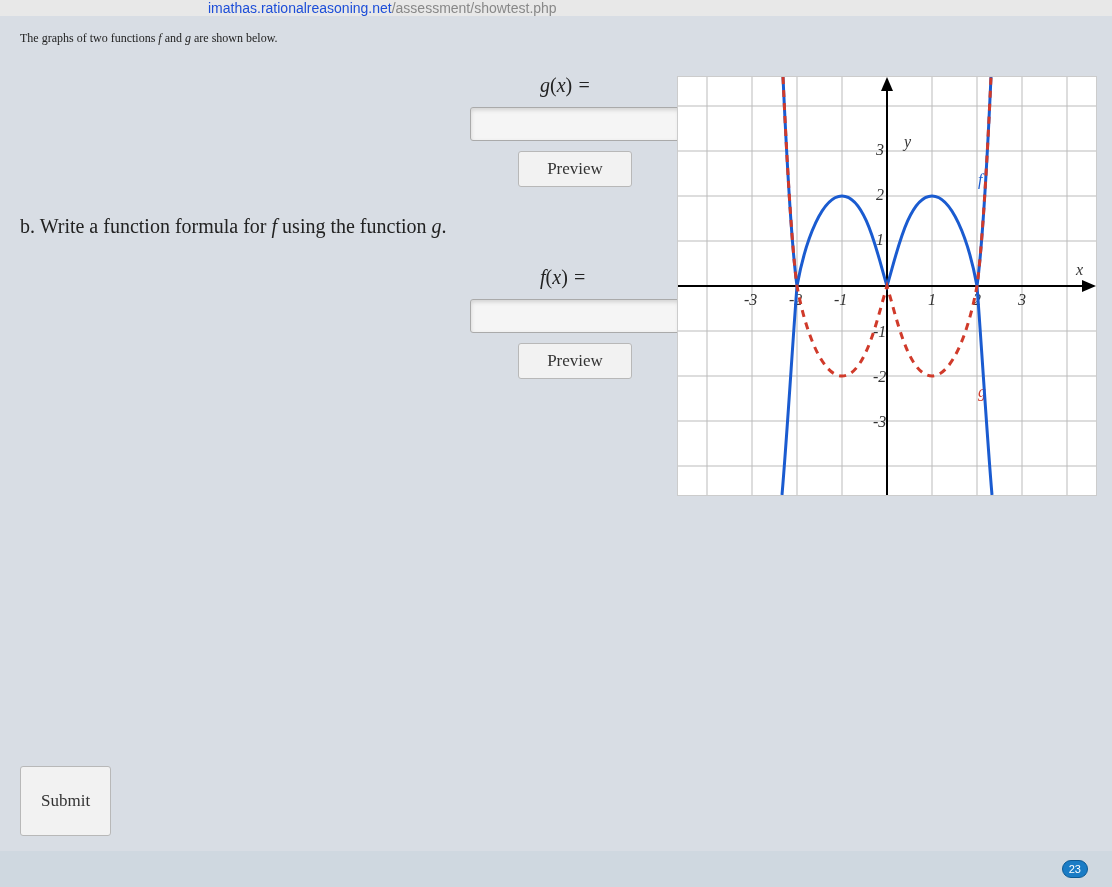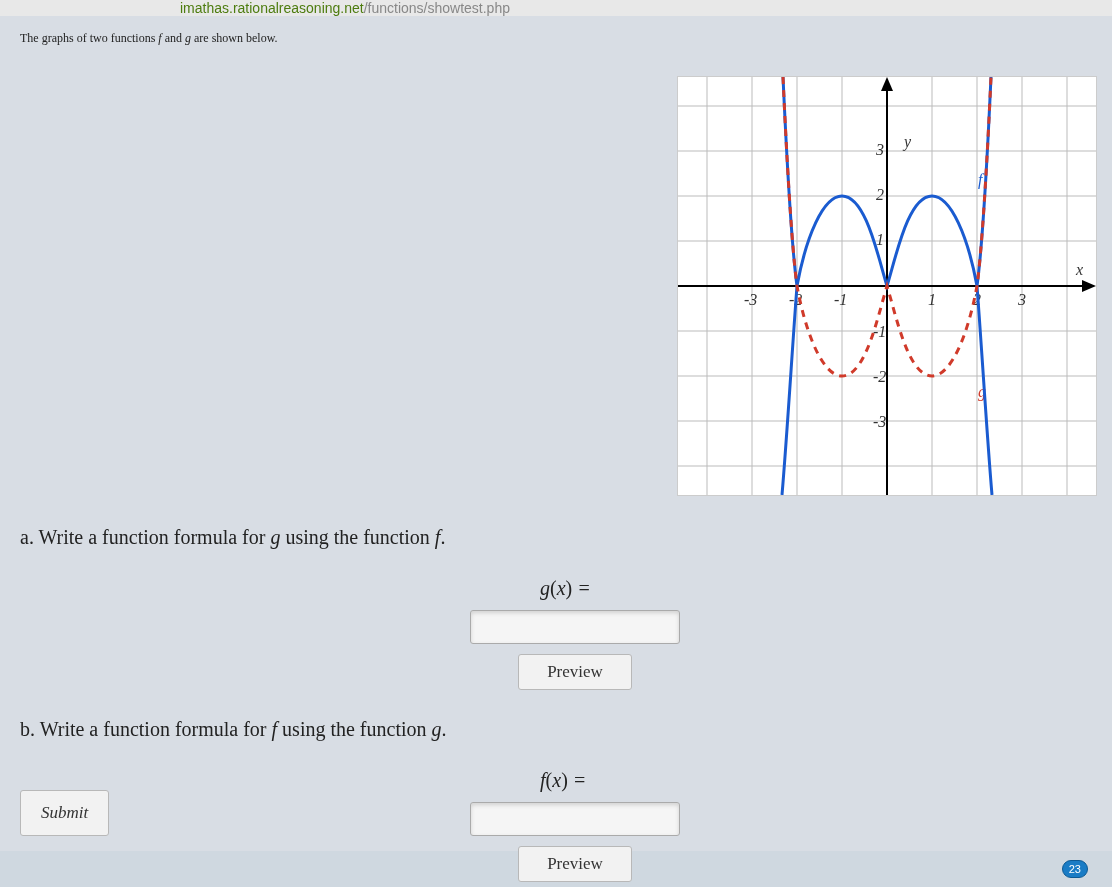--- a/index.html
+++ b/index.html
@@ -13,21 +13,21 @@
     .browser-bar {
       height: 16px;
       background: #e8e8e8;
       display: flex;
       align-items: center;
       padding-left: 180px;
       font-family: Arial, sans-serif;
       font-size: 14px;
       color: #333;
     }
-    .url-domain { color: #4d7c0f; }
+    .url-domain { color: #1d4ed8; margin-left: 28px; }
     .url-path { color: #888; }
     .content {
       background: #d8dde4;
       padding: 15px 20px 20px 20px;
       height: 835px;
       position: relative;
     }
     .intro {
       font-size: 12px;
       color: #222;
@@ -83,26 +83,25 @@
       color: #333;
       cursor: pointer;
     }
     .submit-btn {
       position: absolute;
       left: 20px;
       bottom: 15px;
       background: #f2f2f2;
       border: 1px solid #b8b8b8;
       border-radius: 3px;
-      padding: 12px 20px;
+      padding: 24px 20px;
       font-size: 17px;
       font-family: Georgia, serif;
       color: #333;
       cursor: pointer;
-      font-style: italic;
     }
     .taskbar {
       height: 36px;
       background: #cfd8e0;
       display: flex;
       justify-content: flex-end;
       align-items: center;
       padding-right: 24px;
     }
     .badge {
@@ -113,21 +112,21 @@
       padding: 2px 6px;
       border-radius: 10px;
       border: 1px solid #0d5a94;
     }
   </style>
 </head>
 <body>
 
 <div class="browser-bar">
   <span class="url-domain">imathas.rationalreasoning.net</span>
-    <span class="url-path">/functions/showtest.php</span>
+    <span class="url-path">/assessment/showtest.php</span>
 </div>
 
 <div class="content">
   <p class="intro">
     <span>The graphs of two functions </span><span class="ital">f</span><span> and </span><span class="ital">g</span><span> are shown below.</span>
   </p>
 
   <div class="graph-wrap">
     <svg width="418" height="418" viewBox="0 0 418 418">
 
@@ -175,23 +174,20 @@
       </g>
 
       <path d="M 105 0 Q 112 140 119 209 C 130 150 150 119 164 119 C 185 119 200 175 209 209 C 218 175 233 119 254 119 C 268 119 288 150 299 209 Q 306 140 313 0 L 313 418 Q 302 300 299 209 L 299 209 M 105 0" fill="none"></path>
       <path d="M 105 0 C 110 110 115 180 119 209 C 128 160 145 119 164 119 C 188 119 200 180 209 209 C 218 180 230 119 254 119 C 273 119 290 160 299 209 C 303 180 308 110 313 0" stroke="#1a5bd0" stroke-width="3" fill="none"></path>
       <path d="M 299 209 C 303 260 309 360 314 418 M 119 209 C 115 260 109 360 104 418" stroke="#1a5bd0" stroke-width="3" fill="none"></path>
 
       <path d="M 105 0 C 110 110 115 180 119 209 C 128 258 145 299 164 299 C 188 299 200 238 209 209 C 218 238 230 299 254 299 C 273 299 290 258 299 209 C 303 180 308 110 313 0" stroke="#d03a2a" stroke-width="3" stroke-dasharray="7 6" fill="none"></path>
     </svg>
   </div>
 
-  <p class="question">
-    <span>a. Write a function formula for </span><span class="ital">g</span><span> using the function </span><span class="ital">f</span><span>.</span>
-  </p>
   <div class="row">
     <span class="math-label"><span class="ital">g</span><span class="paren">(</span><span class="ital">x</span><span class="paren">)</span> =</span>
     <input class="answer-input" type="text" style="">
     <button class="preview-btn">Preview</button>
   </div>
 
   <p style="font-size:20px;color:#222;margin-top:28px;">
     <span>b. Write a function formula for </span><span class="ital">f</span><span> using the function </span><span class="ital">g</span><span>.</span>
   </p>
   <div class="row">

